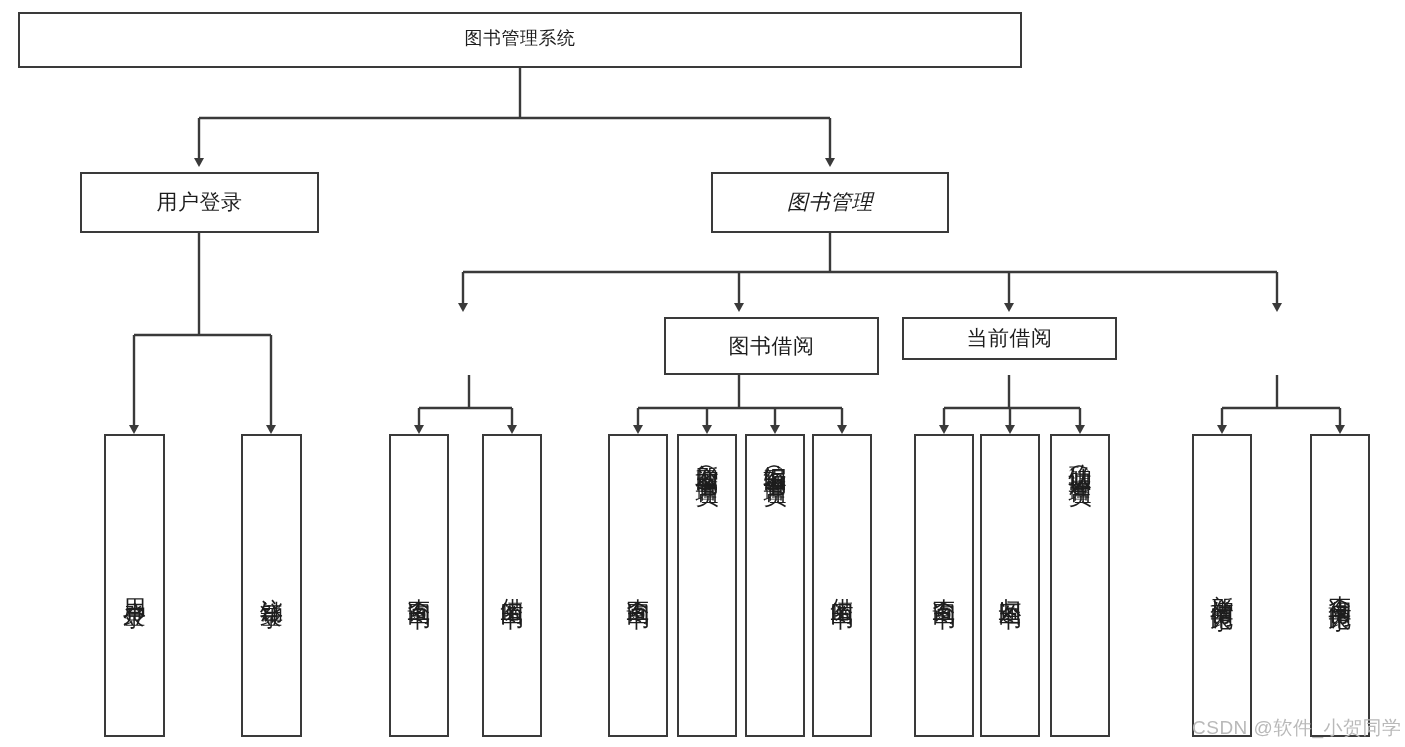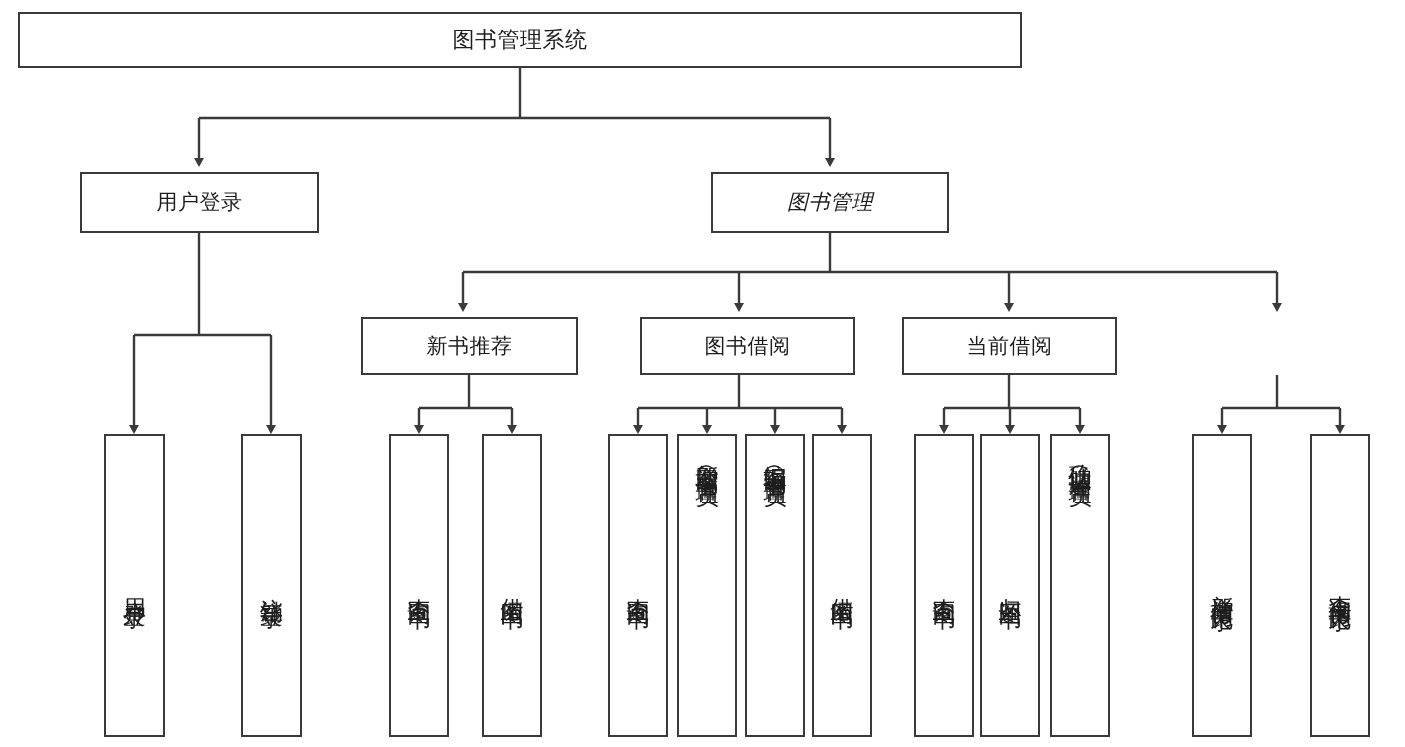--- a/index.html
+++ b/index.html
@@ -41,21 +41,22 @@
     text-align: center;
     line-height: 1.18;
     letter-spacing: 0.5px;
     white-space: nowrap;
   }
   
   .node.h .node-label {
     font-size: 21px;
   }
   .node.root .node-label {
-    font-size: 22px;
+    font-size: 18px;
+    font-family: Liberation Mono, monospace;
   }
   
   .node.v {
     align-items: flex-start;
     justify-content: center;
     padding-top: 10px;
   }
   .node.v .node-label {
     writing-mode: vertical-rl;
     text-orientation: upright;
@@ -135,27 +136,24 @@
     <span class="node-label">图书管理系统</span>
   </div>
 
   <div class="node h" style="left:80px; top:172px; width:239px; height:61px;">
     <span class="node-label">用户登录</span>
   </div>
   <div class="node h" style="left:711px; top:172px; width:238px; height:61px;font-style:italic;">
     <span class="node-label">图书管理</span>
   </div>
 
-  <div class="node h" style="left:361px; top:317px; width:217px; height:58px;">
-    <span class="node-label">新书推荐</span>
-  </div>
-  <div class="node h" style="left:640px; top:317px; width:215px; height:58px;">
+  <div class="node h" style="left:664px; top:317px; width:215px; height:58px;">
     <span class="node-label">图书借阅</span>
   </div>
-  <div class="node h" style="left:902px; top:317px; width:215px; height:58px;">
+  <div class="node h" style="left:902px; top:317px; width:215px; height:43px;">
     <span class="node-label">当前借阅</span>
   </div>
 
   <div class="node v mid" style="left:104px; top:434px; width:61px; height:303px;">
     <span class="node-label">用户登录</span>
   </div>
   <div class="node v mid" style="left:241px; top:434px; width:61px; height:303px;">
     <span class="node-label">注销登录</span>
   </div>
 
@@ -189,14 +187,15 @@
     <span class="node-label">确认归还（管理员）</span>
   </div>
 
   <div class="node v mid" style="left:1192px; top:434px; width:60px; height:303px;">
     <span class="node-label">新增借阅记录</span>
   </div>
   <div class="node v mid" style="left:1310px; top:434px; width:60px; height:303px;">
     <span class="node-label">查询借阅记录</span>
   </div>
 
+  <div class="watermark" style="left:1192px; top:715px;">CSDN @软件_小贺同学</div>
 
 </div>
 
 </body></html>

